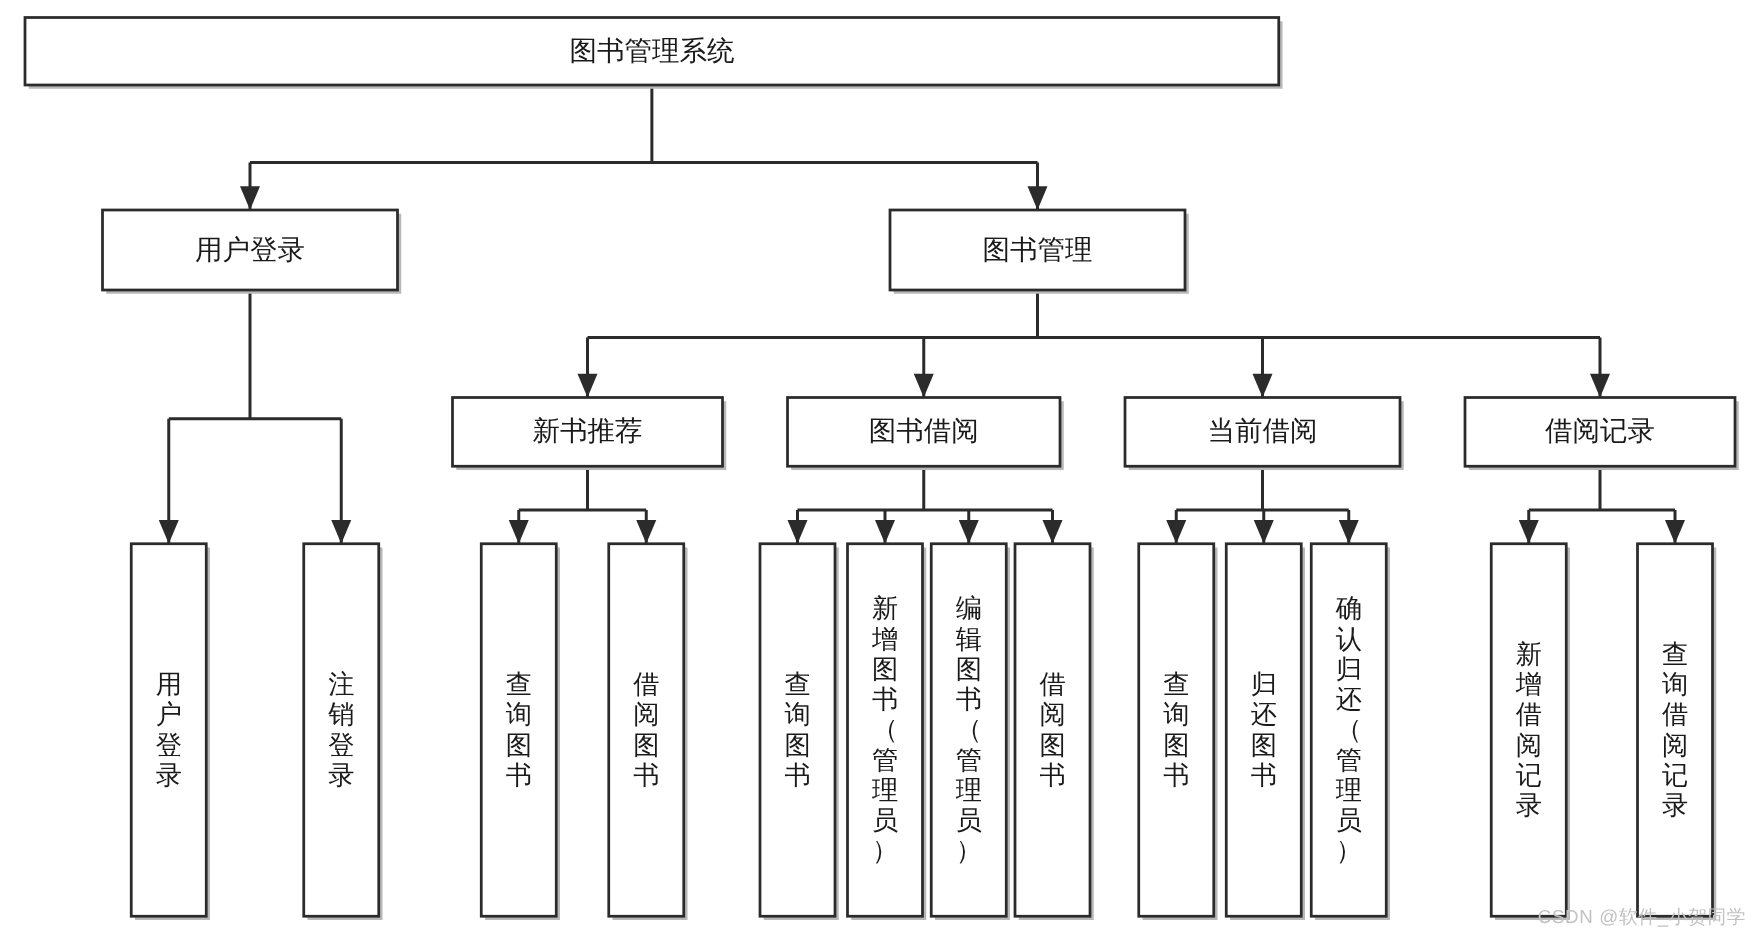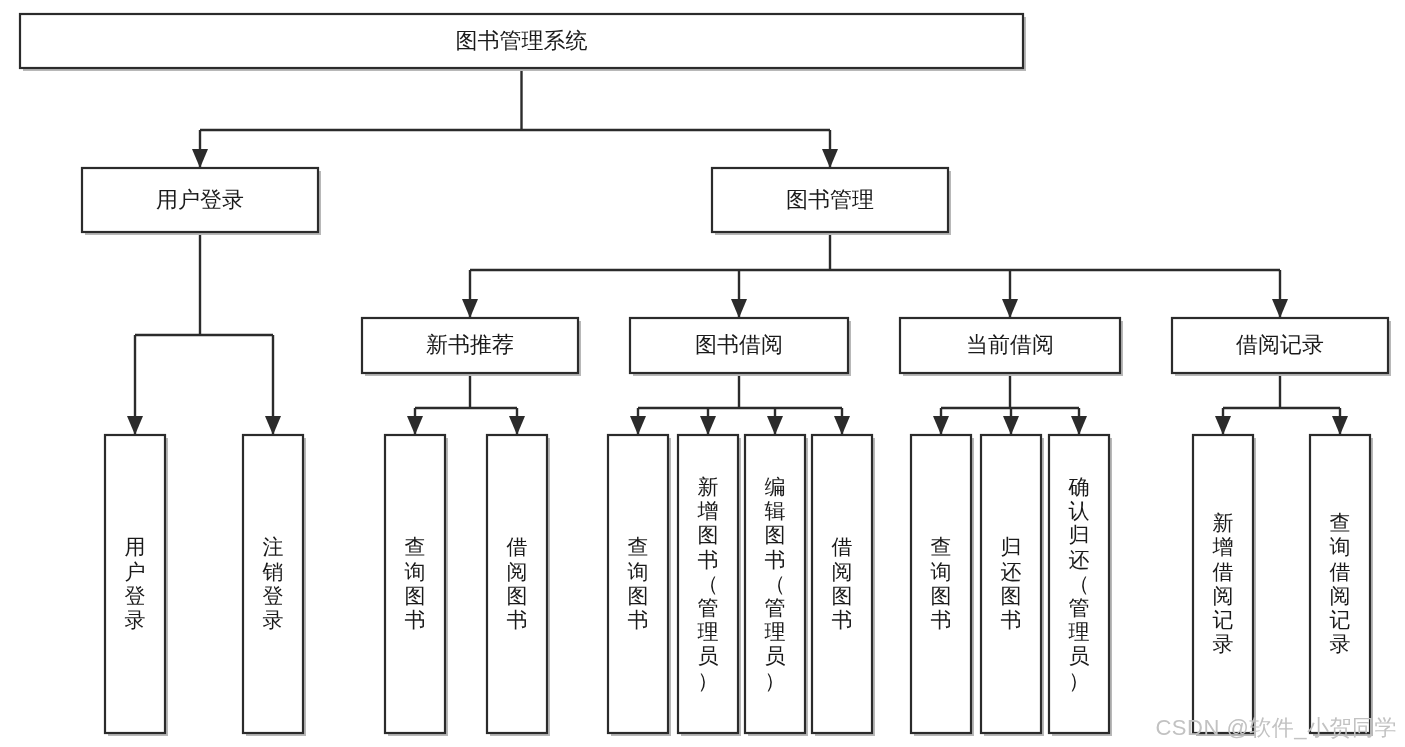--- a/index.html
+++ b/index.html
@@ -20,21 +20,21 @@
     text-anchor:middle;dominant-baseline:middle;
   }
   .leaf-label{
     font-family:"Liberation Sans","DejaVu Sans",sans-serif;
     font-size:21px;fill:#1a1a1a;
     text-anchor:middle;
   }
   .watermark{
     position:absolute;right:8px;bottom:4px;
     font-family:"Liberation Sans","DejaVu Sans",sans-serif;
-    font-size:22px;color:#c2c2c2;white-space:nowrap;
+    font-size:15px;color:#c2c2c2;white-space:nowrap;
     letter-spacing:0.5px;pointer-events:none;
   }
 </style>
 </head>
 <body>
 
 <svg id="diagram" viewBox="0 0 1405 747" xmlns="http://www.w3.org/2000/svg">
   <g id="connectors">
       <path d="M 521.5 68 L 521.5 130" class="connector"></path>
       <path d="M 200 130 L 830 130" class="connector"></path>

